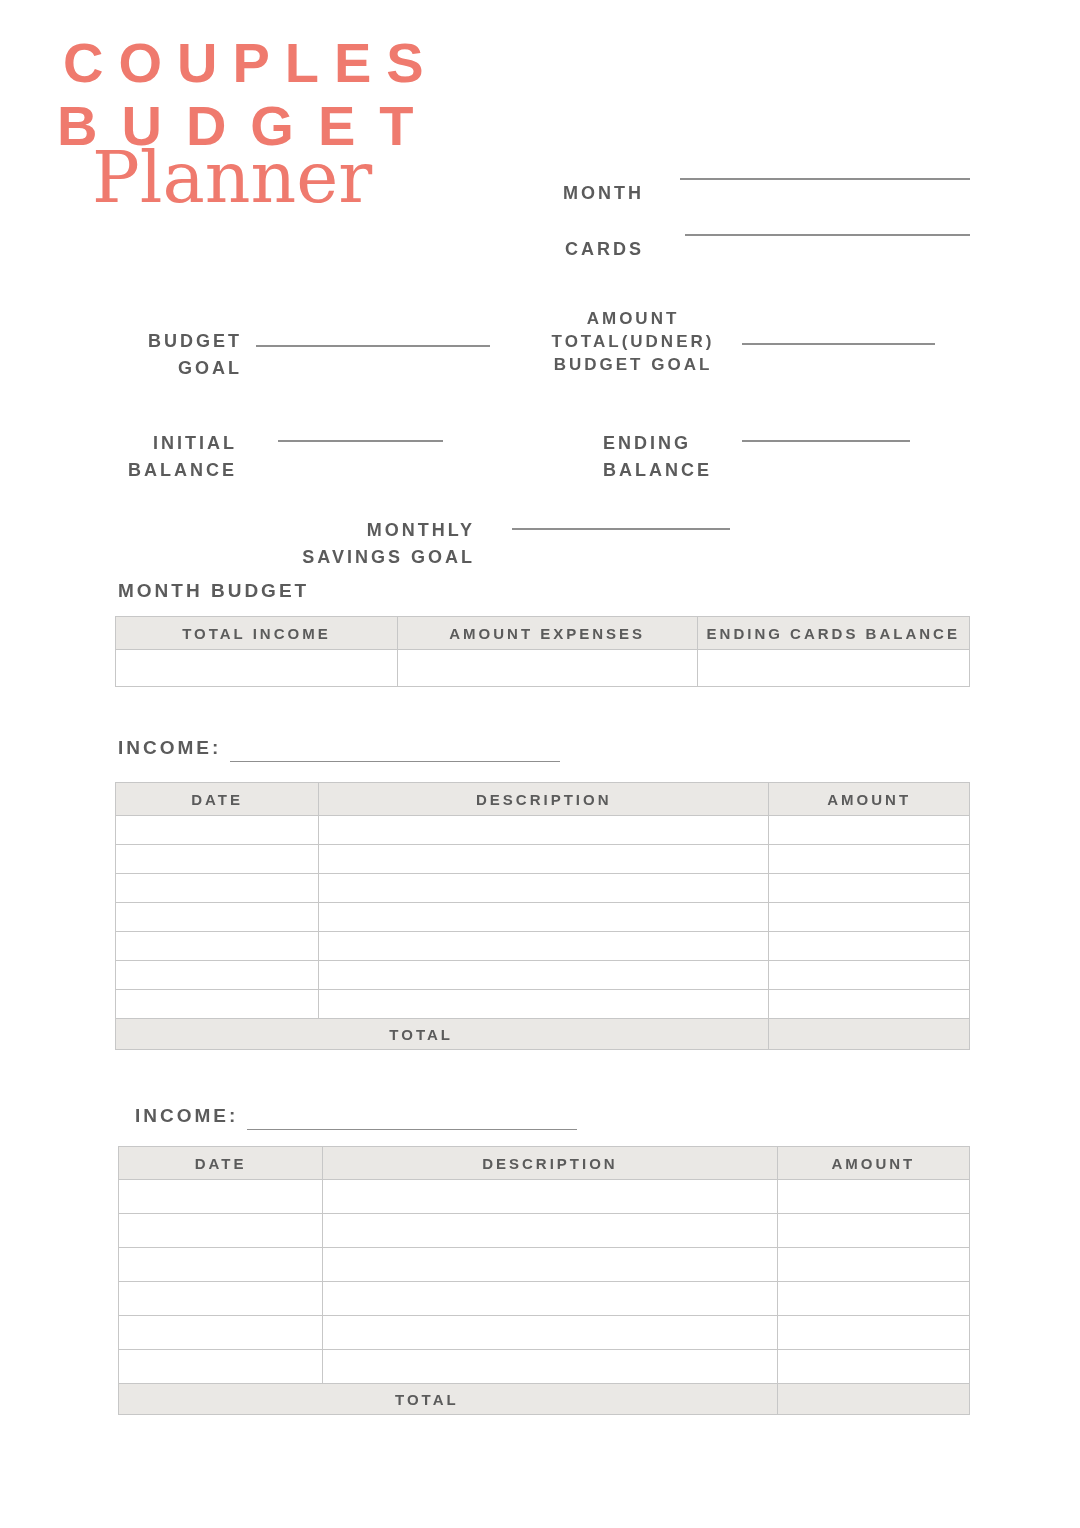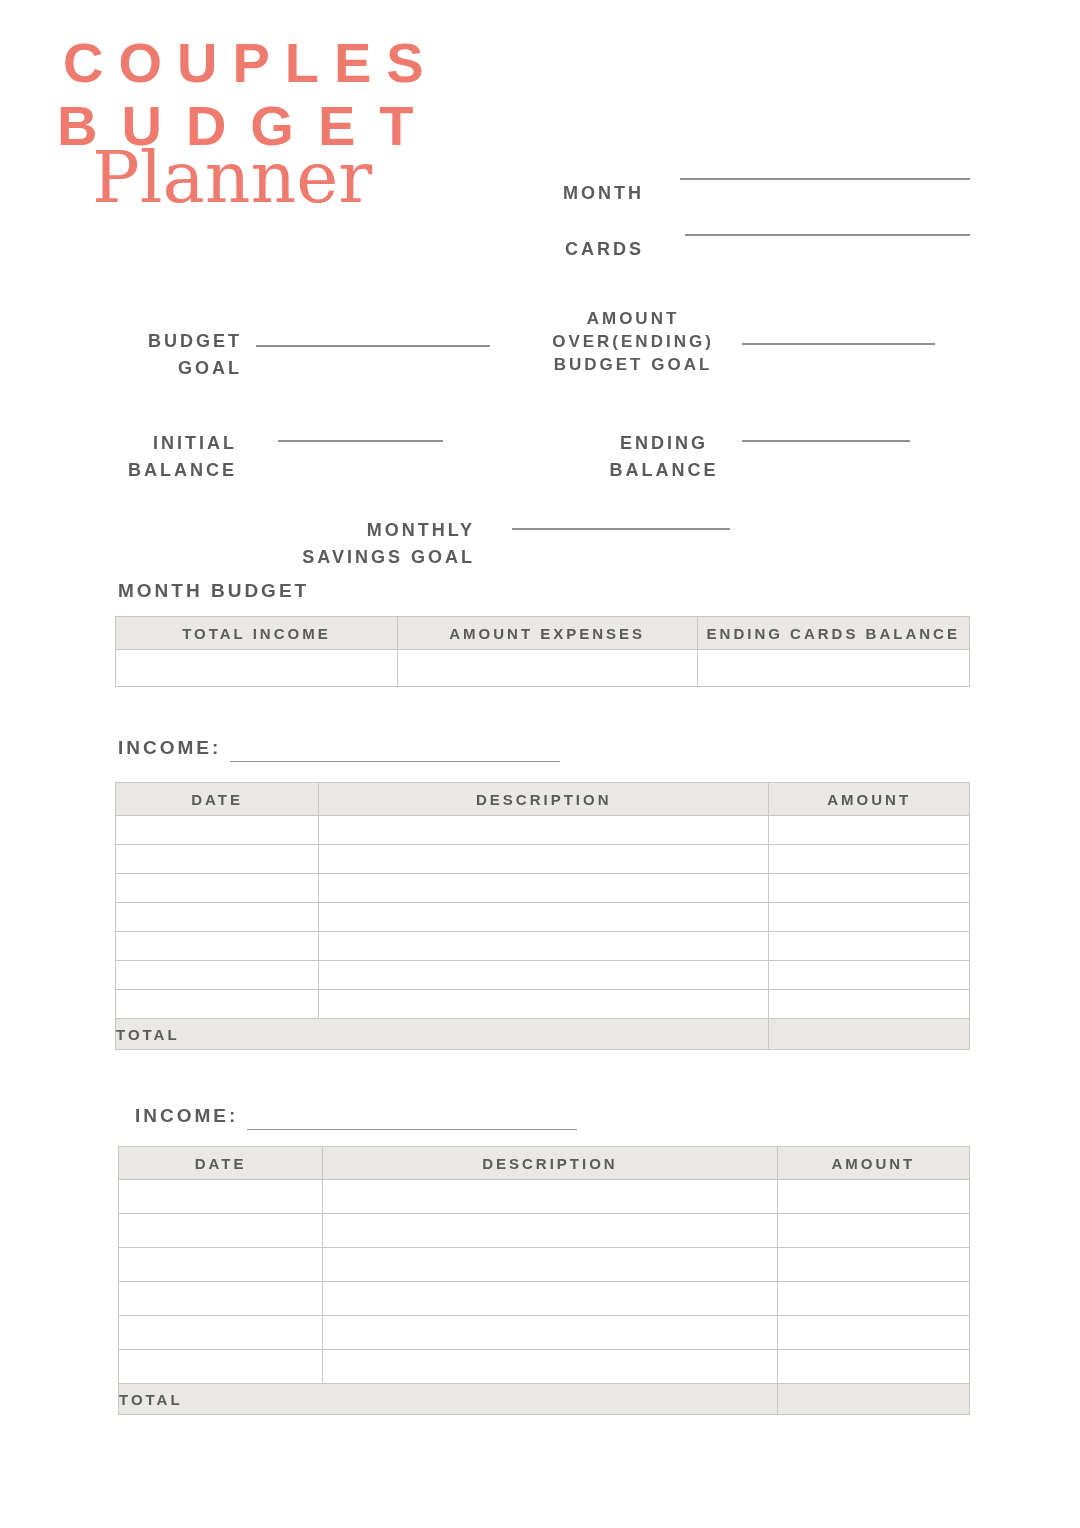--- a/index.html
+++ b/index.html
@@ -48,21 +48,21 @@
 
   #lbl-budget-goal { left: 118px; top: 303px; width: 124px; text-align: right; }
   #line-budget-goal { left: 256px; top: 345px; width: 234px; }
 
   #lbl-amount-over { left: 535px; top: 282px; width: 196px; text-align: center; font-size: 17px; line-height: 23px; }
   #line-amount-over { left: 742px; top: 343px; width: 193px; }
 
   #lbl-initial-balance { left: 120px; top: 405px; width: 117px; text-align: right; }
   #line-initial-balance { left: 278px; top: 440px; width: 165px; }
 
-  #lbl-ending-balance { left: 603px; top: 405px; width: 122px; text-align: center; }
+  #lbl-ending-balance { left: 603px; top: 405px; width: 122px; text-align: left; }
   #line-ending-balance { left: 742px; top: 440px; width: 168px; }
 
   #lbl-monthly-savings { left: 288px; top: 492px; width: 187px; text-align: right; }
   #line-monthly-savings { left: 512px; top: 528px; width: 218px; }
 
   
   .section-heading {
     position: absolute;
     color: #5b5b5b; font-weight: bold;
     font-size: 19px; letter-spacing: 3px;
@@ -84,21 +84,21 @@
     background: #eae8e5; color: #5b5b5b;
     font-size: 15px; font-weight: bold; letter-spacing: 3px;
     text-align: center; height: 33px;
   }
   .tbl tbody td { background: #ffffff; }
   .tbl tfoot td {
     background: #eae8e5; height: 31px;
     color: #5b5b5b; font-weight: bold;
     font-size: 15px; letter-spacing: 3px;
   }
-  .total-cell { text-align: left; padding-right: 42px; }
+  .total-cell { text-align: center; padding-right: 42px; }
 
   #summary-table { left: 115px; top: 616px; width: 855px; padding-left: 24px; }
   #summary-table tbody td { height: 37px; }
 
   #income1-table { left: 115px; top: 782px; width: 855px; }
   #income1-table tbody td { height: 29px; }
 
   #income2-table { left: 118px; top: 1146px; width: 852px; }
   #income2-table tbody td { height: 34px; }
 </style>
@@ -118,21 +118,21 @@
   <div class="blank" id="line-year"></div>
 
   <div class="lbl" id="lbl-budget-goal">
     <span class="l">BUDGET</span>
     <span class="l">GOAL</span>
   </div>
   <div class="blank" id="line-budget-goal"></div>
 
   <div class="lbl" id="lbl-amount-over">
     <span class="l">AMOUNT</span>
-    <span class="l">OVER(ENDING)</span>
+    <span class="l">TOTAL(UDNER)</span>
     <span class="l">BUDGET GOAL</span>
   </div>
   <div class="blank" id="line-amount-over"></div>
 
   <div class="lbl" id="lbl-initial-balance">
     <span class="l">INITIAL</span>
     <span class="l">BALANCE</span>
   </div>
   <div class="blank" id="line-initial-balance"></div>
 

